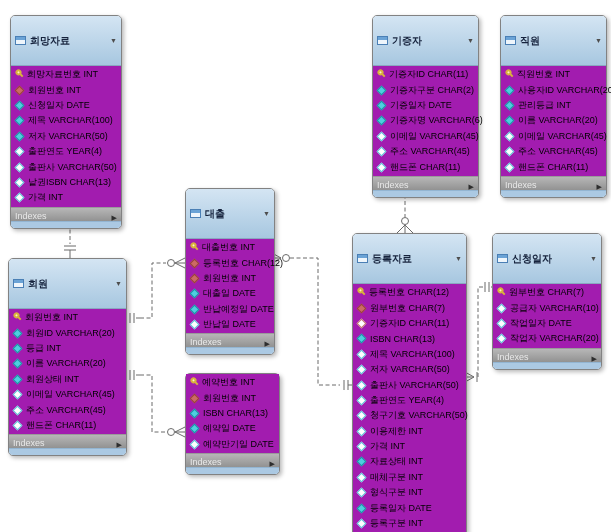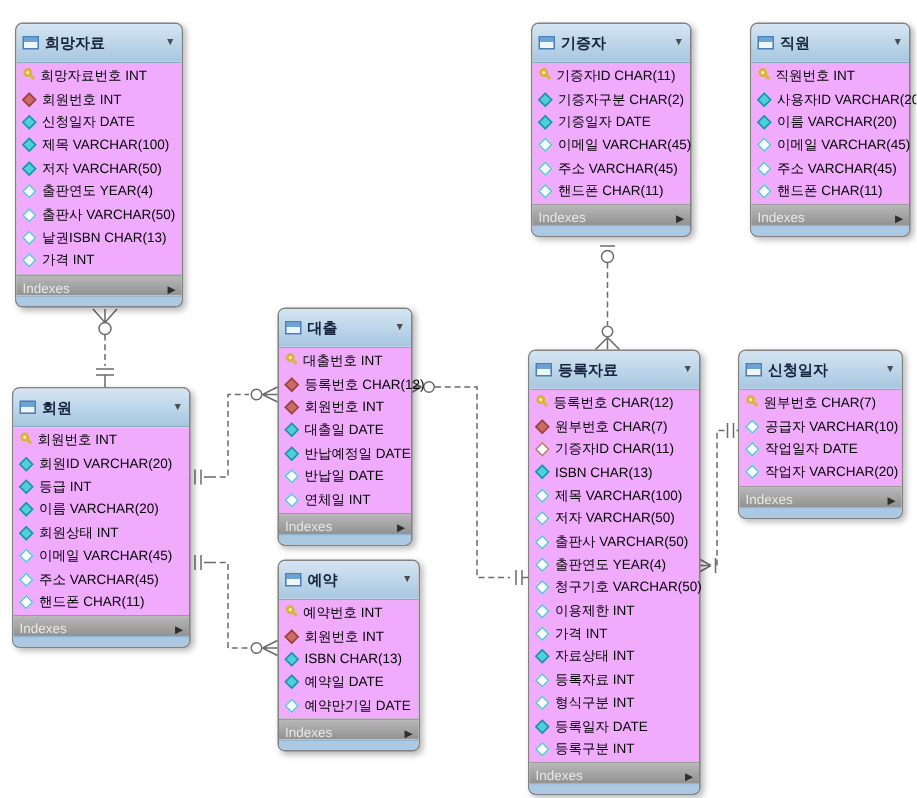--- a/index.html
+++ b/index.html
@@ -12,31 +12,31 @@
   .rel-solid{stroke:#6b6b6b;stroke-width:1;fill:none;}
   .rel-circle{stroke:#6b6b6b;stroke-width:1;fill:#ffffff;}
 
   .table{
     position:absolute;z-index:2;background:#ffffff;
     border:1px solid #828282;border-radius:5px;
     box-shadow:2px 2px 4px rgba(0,0,0,0.28);
     font-size:9px;color:#000;
   }
   .tbl-header{
-    height:17px;display:flex;align-items:center;gap:4px;padding:4px 4px;
+    height:17px;display:flex;align-items:center;gap:4px;padding:16px 4px;
     background:linear-gradient(#d4e5f3,#a7c7e0);
     border-bottom:1px solid #8aa7c0;border-radius:4px 4px 0 0;
   }
   .tbl-icon{
     width:11px;height:9px;flex:0 0 11px;border:1px solid #4a7fb5;box-sizing:border-box;
     background:linear-gradient(#6ba3d6 0 3px,#eef5fb 3px);
   }
   .tbl-title{flex:1;font-size:10px;font-weight:bold;color:#16233d;white-space:nowrap;overflow:hidden;}
   .collapse-arrow{font-size:7px;color:#4d4d4d;line-height:1;}
-  .rows{padding:1px 0;background:#f0abfc;}
+  .rows{padding:1px 0;background:#a21caf;}
   .row{height:15.4px;display:flex;align-items:center;padding:0 3px;white-space:nowrap;}
   .row-label{font-size:9px;color:#000;}
 
   .ic{flex:0 0 9px;width:9px;height:9px;position:relative;margin-right:4px;}
   .ic.diamond{width:7px;height:7px;flex:0 0 7px;margin:1px 5px 1px 2px;transform:rotate(45deg);box-sizing:border-box;}
   .ic.notnull{background:#4ecfe0;border:1px solid #1d8fa3;}
   .ic.nullable{background:#ffffff;border:1px solid #5cc4d6;}
   .ic.fk-notnull{background:#cd6a64;border:1px solid #96403c;}
   .ic.fk-nullable{background:#ffffff;border:1px solid #c4736e;}
   .ic.primary-key{transform:rotate(45deg);}
@@ -149,40 +149,44 @@
           <span class="ic diamond nullable"></span>
           <span class="row-label">가격 INT</span>
         </div>
       </div>
       <div class="tbl-footer">
         <span>Indexes</span>
         <span class="expand-arrow">▶</span>
       </div>
       <div class="tbl-tail"></div>
     </div>
-  <div class="table" style="left:354px;top:15px;width:105px">
+  <div class="table" style="left:372px;top:15px;width:105px">
       <div class="tbl-header">
         <span class="tbl-icon"></span>
         <span class="tbl-title">기증자</span>
         <span class="collapse-arrow">▼</span>
       </div>
       <div class="rows">
         <div class="row">
           <span class="ic primary-key"></span>
           <span class="row-label">기증자ID CHAR(11)</span>
         </div>
         <div class="row">
           <span class="ic diamond notnull"></span>
           <span class="row-label">기증자구분 CHAR(2)</span>
         </div>
         <div class="row">
           <span class="ic diamond notnull"></span>
           <span class="row-label">기증일자 DATE</span>
         </div>
         <div class="row">
+          <span class="ic diamond notnull"></span>
+          <span class="row-label">기증자명 VARCHAR(6)</span>
+        </div>
+        <div class="row">
           <span class="ic diamond nullable"></span>
           <span class="row-label">이메일 VARCHAR(45)</span>
         </div>
         <div class="row">
           <span class="ic diamond nullable"></span>
           <span class="row-label">주소 VARCHAR(45)</span>
         </div>
         <div class="row">
           <span class="ic diamond nullable"></span>
           <span class="row-label">핸드폰 CHAR(11)</span>
@@ -204,20 +208,24 @@
         <div class="row">
           <span class="ic primary-key"></span>
           <span class="row-label">직원번호 INT</span>
         </div>
         <div class="row">
           <span class="ic diamond notnull"></span>
           <span class="row-label">사용자ID VARCHAR(20)</span>
         </div>
         <div class="row">
           <span class="ic diamond notnull"></span>
+          <span class="row-label">관리등급 INT</span>
+        </div>
+        <div class="row">
+          <span class="ic diamond notnull"></span>
           <span class="row-label">이름 VARCHAR(20)</span>
         </div>
         <div class="row">
           <span class="ic diamond nullable"></span>
           <span class="row-label">이메일 VARCHAR(45)</span>
         </div>
         <div class="row">
           <span class="ic diamond nullable"></span>
           <span class="row-label">주소 VARCHAR(45)</span>
         </div>
@@ -225,21 +233,21 @@
           <span class="ic diamond nullable"></span>
           <span class="row-label">핸드폰 CHAR(11)</span>
         </div>
       </div>
       <div class="tbl-footer">
         <span>Indexes</span>
         <span class="expand-arrow">▶</span>
       </div>
       <div class="tbl-tail"></div>
     </div>
-  <div class="table" style="left:185px;top:205px;width:88px">
+  <div class="table" style="left:185px;top:188px;width:88px">
       <div class="tbl-header">
         <span class="tbl-icon"></span>
         <span class="tbl-title">대출</span>
         <span class="collapse-arrow">▼</span>
       </div>
       <div class="rows">
         <div class="row">
           <span class="ic primary-key"></span>
           <span class="row-label">대출번호 INT</span>
         </div>
@@ -256,24 +264,20 @@
           <span class="row-label">대출일 DATE</span>
         </div>
         <div class="row">
           <span class="ic diamond notnull"></span>
           <span class="row-label">반납예정일 DATE</span>
         </div>
         <div class="row">
           <span class="ic diamond nullable"></span>
           <span class="row-label">반납일 DATE</span>
         </div>
-        <div class="row">
-          <span class="ic diamond nullable"></span>
-          <span class="row-label">연체일 INT</span>
-        </div>
       </div>
       <div class="tbl-footer">
         <span>Indexes</span>
         <span class="expand-arrow">▶</span>
       </div>
       <div class="tbl-tail"></div>
     </div>
   <div class="table" style="left:8px;top:258px;width:117px">
       <div class="tbl-header">
         <span class="tbl-icon"></span>
@@ -314,25 +318,20 @@
           <span class="row-label">핸드폰 CHAR(11)</span>
         </div>
       </div>
       <div class="tbl-footer">
         <span>Indexes</span>
         <span class="expand-arrow">▶</span>
       </div>
       <div class="tbl-tail"></div>
     </div>
   <div class="table" style="left:185px;top:373px;width:93px">
-      <div class="tbl-header">
-        <span class="tbl-icon"></span>
-        <span class="tbl-title">예약</span>
-        <span class="collapse-arrow">▼</span>
-      </div>
       <div class="rows">
         <div class="row">
           <span class="ic primary-key"></span>
           <span class="row-label">예약번호 INT</span>
         </div>
         <div class="row">
           <span class="ic diamond fk-notnull"></span>
           <span class="row-label">회원번호 INT</span>
         </div>
         <div class="row">
@@ -404,21 +403,21 @@
         <div class="row">
           <span class="ic diamond nullable"></span>
           <span class="row-label">가격 INT</span>
         </div>
         <div class="row">
           <span class="ic diamond notnull"></span>
           <span class="row-label">자료상태 INT</span>
         </div>
         <div class="row">
           <span class="ic diamond nullable"></span>
-          <span class="row-label">등록자료 INT</span>
+          <span class="row-label">매체구분 INT</span>
         </div>
         <div class="row">
           <span class="ic diamond nullable"></span>
           <span class="row-label">형식구분 INT</span>
         </div>
         <div class="row">
           <span class="ic diamond notnull"></span>
           <span class="row-label">등록일자 DATE</span>
         </div>
         <div class="row">

